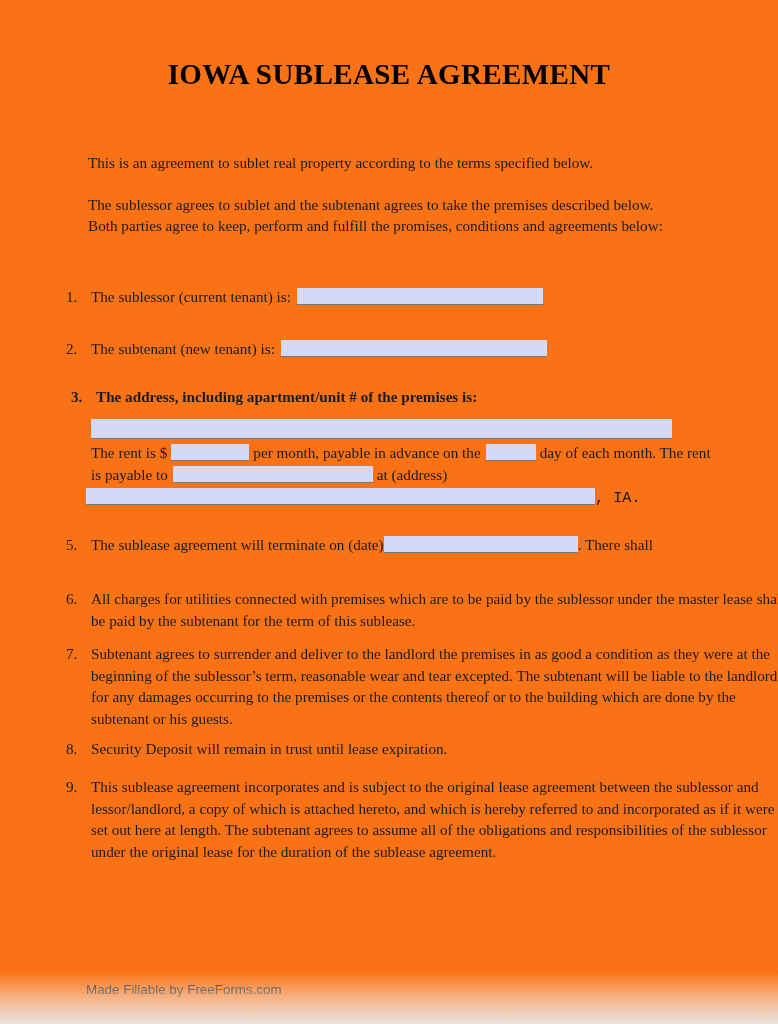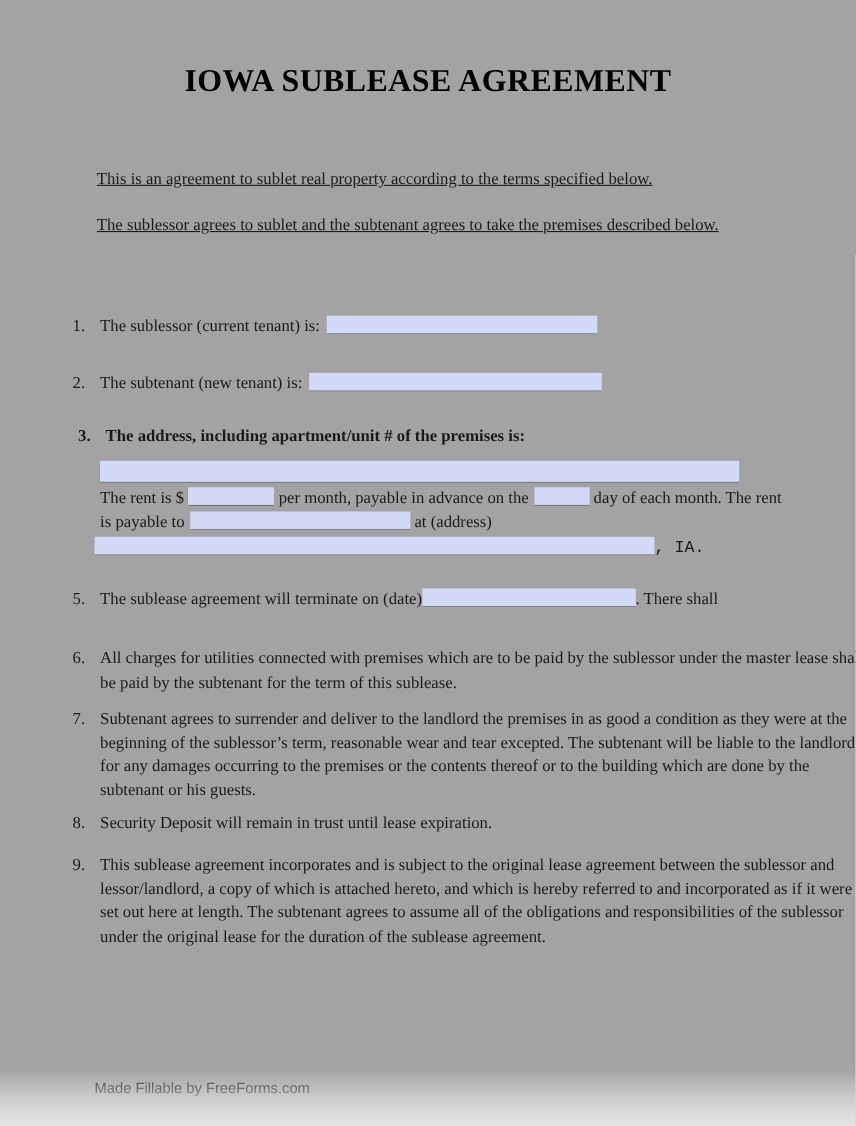--- a/index.html
+++ b/index.html
@@ -15,21 +15,21 @@
     overflow: hidden;
     font-family: "Liberation Serif", "DejaVu Serif", serif;
     color: #1a1a1a;
   }
 
   .page {
     position: absolute;
     left: 0; top: 0;
     width: 778px;
     height: 1024px;
-    background: #a3a3a3;
+    background: #f97316;
     box-sizing: border-box;
   }
 
   
   .page-bottom-shade {
     position: absolute;
     left: 0;
     bottom: 0;
     width: 778px;
     height: 52px;
@@ -51,21 +51,21 @@
   }
 
   .intro {
     position: absolute;
     left: 88px;
     top: 152px;
     width: 640px;
     font-size: 15.2px;
     line-height: 21px;
   }
-  .intro p { margin: 0; text-decoration: underline; }
+  .intro p { margin: 0; }
   .intro .gap { height: 21px; }
 
   .items {
     position: absolute;
     left: 66px;
     top: 286px;
     width: 700px;
     font-size: 15.2px;
     line-height: 21.5px;
   }
@@ -135,20 +135,21 @@
 <body>
 
 <div class="page">
 
   <div class="doc-title">IOWA SUBLEASE AGREEMENT</div>
 
   <div class="intro">
     <p>This is an agreement to sublet real property according to the terms specified below.</p>
     <div class="gap"></div>
     <p>The sublessor agrees to sublet and the subtenant agrees to take the premises described below.</p>
+    <p>Both parties agree to keep, perform and fulfill the promises, conditions and agreements below:</p>
   </div>
 
   <div class="items">
 
     <div class="blk-1 item">
       <span class="item-num">1.</span><span class="item-body">The sublessor (current tenant) is:</span><span class="fld" style="width:246px; margin-left:6px;"></span>
     </div>
 
     <div class="blk-2 item">
       <span class="item-num">2.</span><span class="item-body">The subtenant (new tenant) is:</span><span class="fld" style="width:266px; margin-left:6px;"></span>

